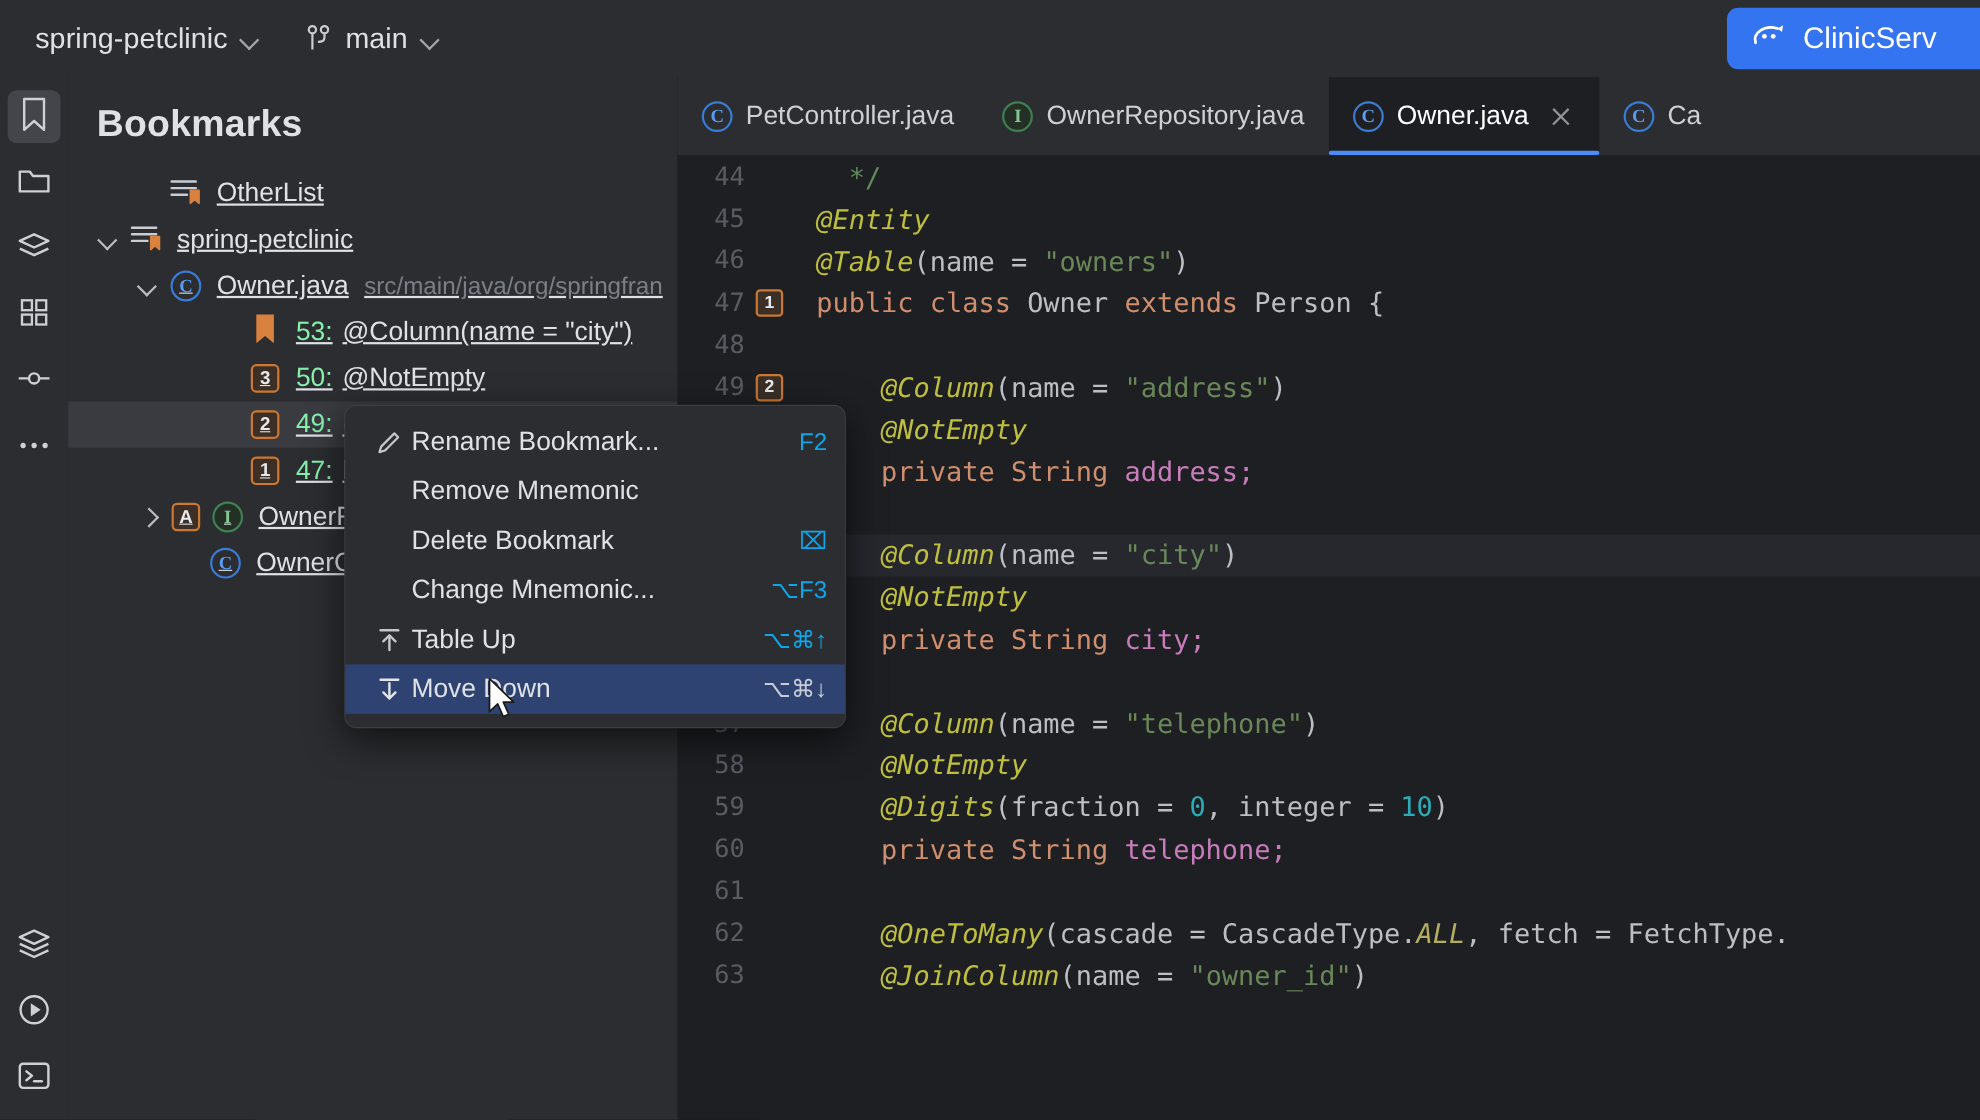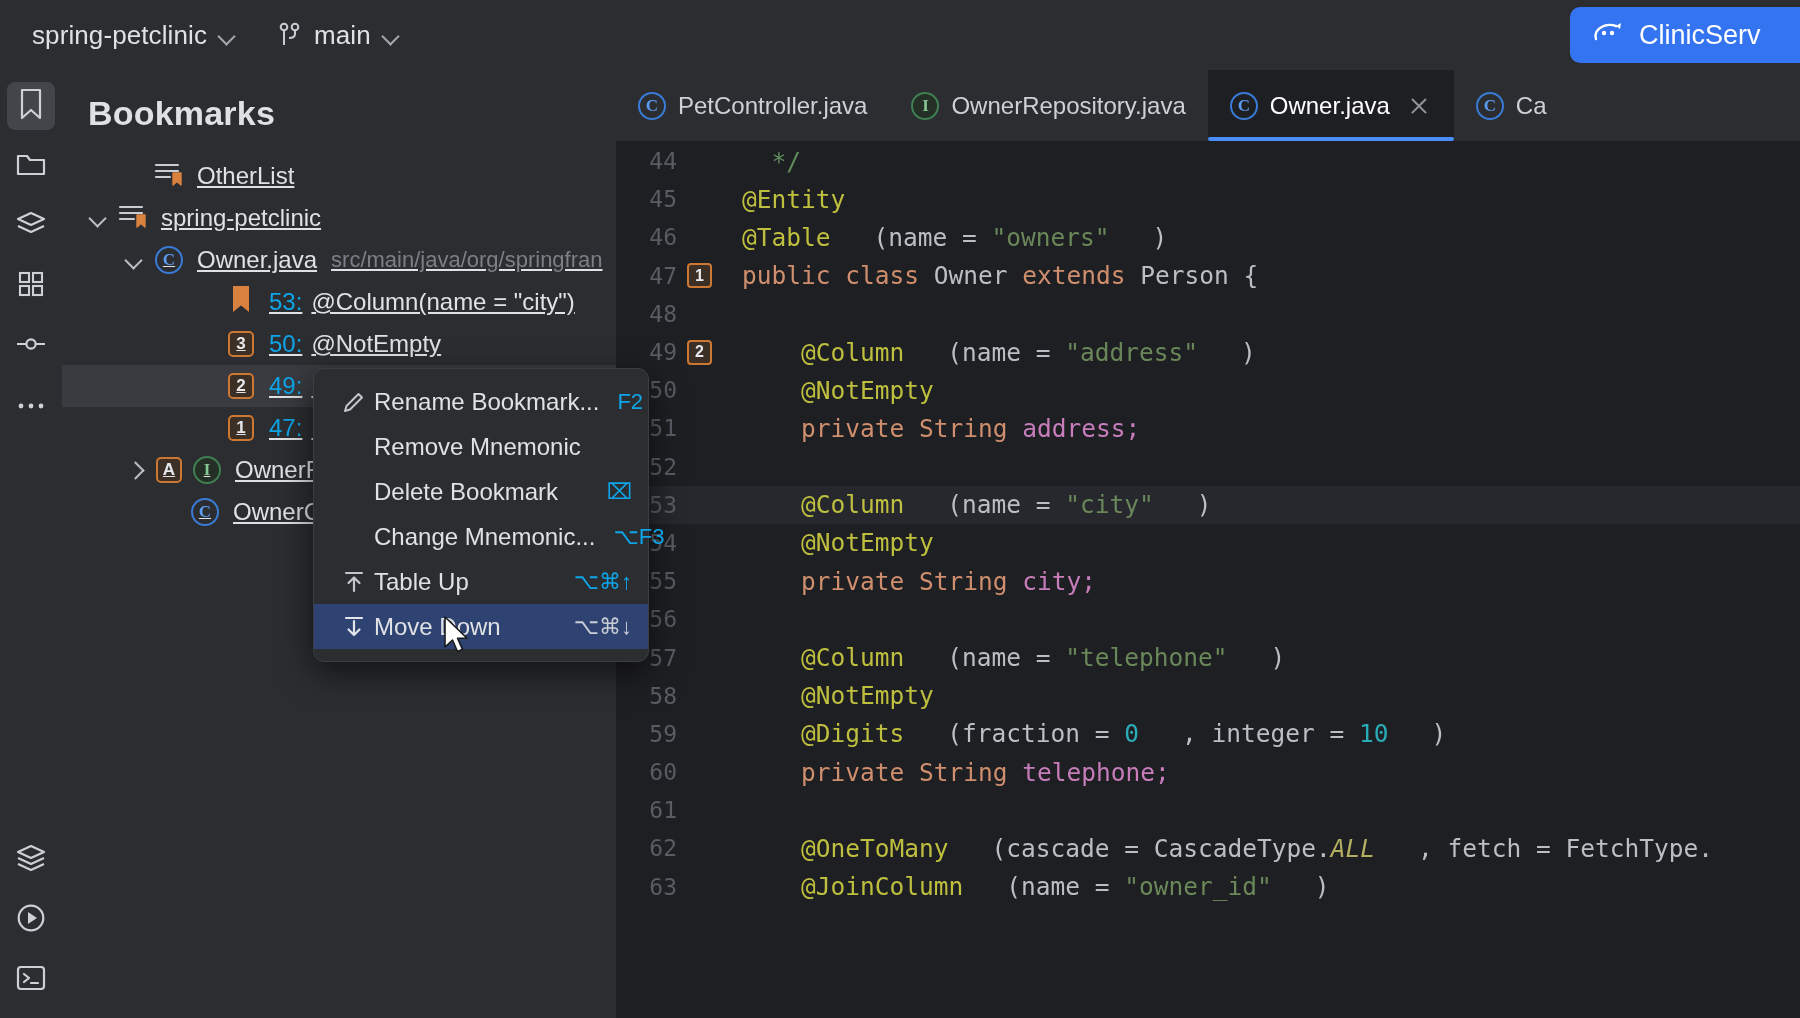--- a/index.html
+++ b/index.html
@@ -93,33 +93,33 @@
   }
   .ico-slot { width: 38px; flex: none; display: flex; align-items: center; justify-content: center; }
   .mnem {
     width: 26px; height: 26px; flex: none;
     border: 2px solid #cc7832; border-radius: 5px;
     background: #3b2f26; color: #e8e9ed;
     font-size: 17px; font-weight: bold;
     display: flex; align-items: center; justify-content: center;
     font-family: "Liberation Sans", sans-serif;
   }
-  .lineno { color: #0ea5e9; margin-right: 9px; text-align: center; }
+  .lineno { color: #86efac; margin-right: 9px; text-align: center; }
   .bm-path { color: #7b7f87; font-size: 22px; margin-left: 14px; }
   .circ {
     width: 28px; height: 28px; border-radius: 50%;
     display: flex; align-items: center; justify-content: center;
     font-size: 17px; font-weight: bold; font-family: "Liberation Serif", serif;
   }
   .circ.cls { border: 2.2px solid #3a7bd5; color: #5b9bf0; }
   .circ.iface { border: 2.2px solid #3f7f52; background:#243026; color: #85c694; }
 
   
   .ctxmenu {
-    position: absolute; left: 313px; top: 368px; width: 336px;
+    position: absolute; left: 313px; top: 368px; width: 456px;
     background: #2b2d30;
     border: 1px solid #3b3e43; border-radius: 11px;
     box-shadow: 0 10px 34px rgba(0,0,0,.60);
     padding: 10px 0 12px 0;
     z-index: 40;
   }
   .ctx-item {
     height: 45px; display: flex; align-items: center;
     padding: 0 16px 0 20px; cursor: default;
   }
@@ -180,28 +180,28 @@
   .gmn {
     width: 25px; height: 25px; flex: none;
     border: 2px solid #cc7832; border-radius: 4px;
     background: #3b2f26; color: #e8e9ed;
     font-size: 16px; font-weight: bold;
     display: flex; align-items: center; justify-content: center;
     font-family: "Liberation Sans", sans-serif;
   }
   .ctext { padding-left: 20px; white-space: pre; color: #bcbec4; }
 
-  .tok-ann { color: #bfbf3f; }
+  .tok-ann { color: #bfbf3f; font-style: italic; }
   .tok-str { color: #6a8759; }
   .tok-kw  { color: #cf8e6d; }
   .tok-cls { color: #bcbec4; }
   .tok-fld { color: #c77dbb; }
   .tok-num { color: #2aacb8; }
   .tok-cmt { color: #5f8c5a; }
-  .tok-pun { color: #bcbec4; margin-left: 43px; }
+  .tok-pun { color: #bcbec4; }
   .tok-sta { color: #b3ae60; font-style: italic; }
 
   
   .cursor { position: absolute; left: 443px; top: 616px; z-index: 60; }
 </style>
 </head>
 <body>
 
 <div id="app">
 

